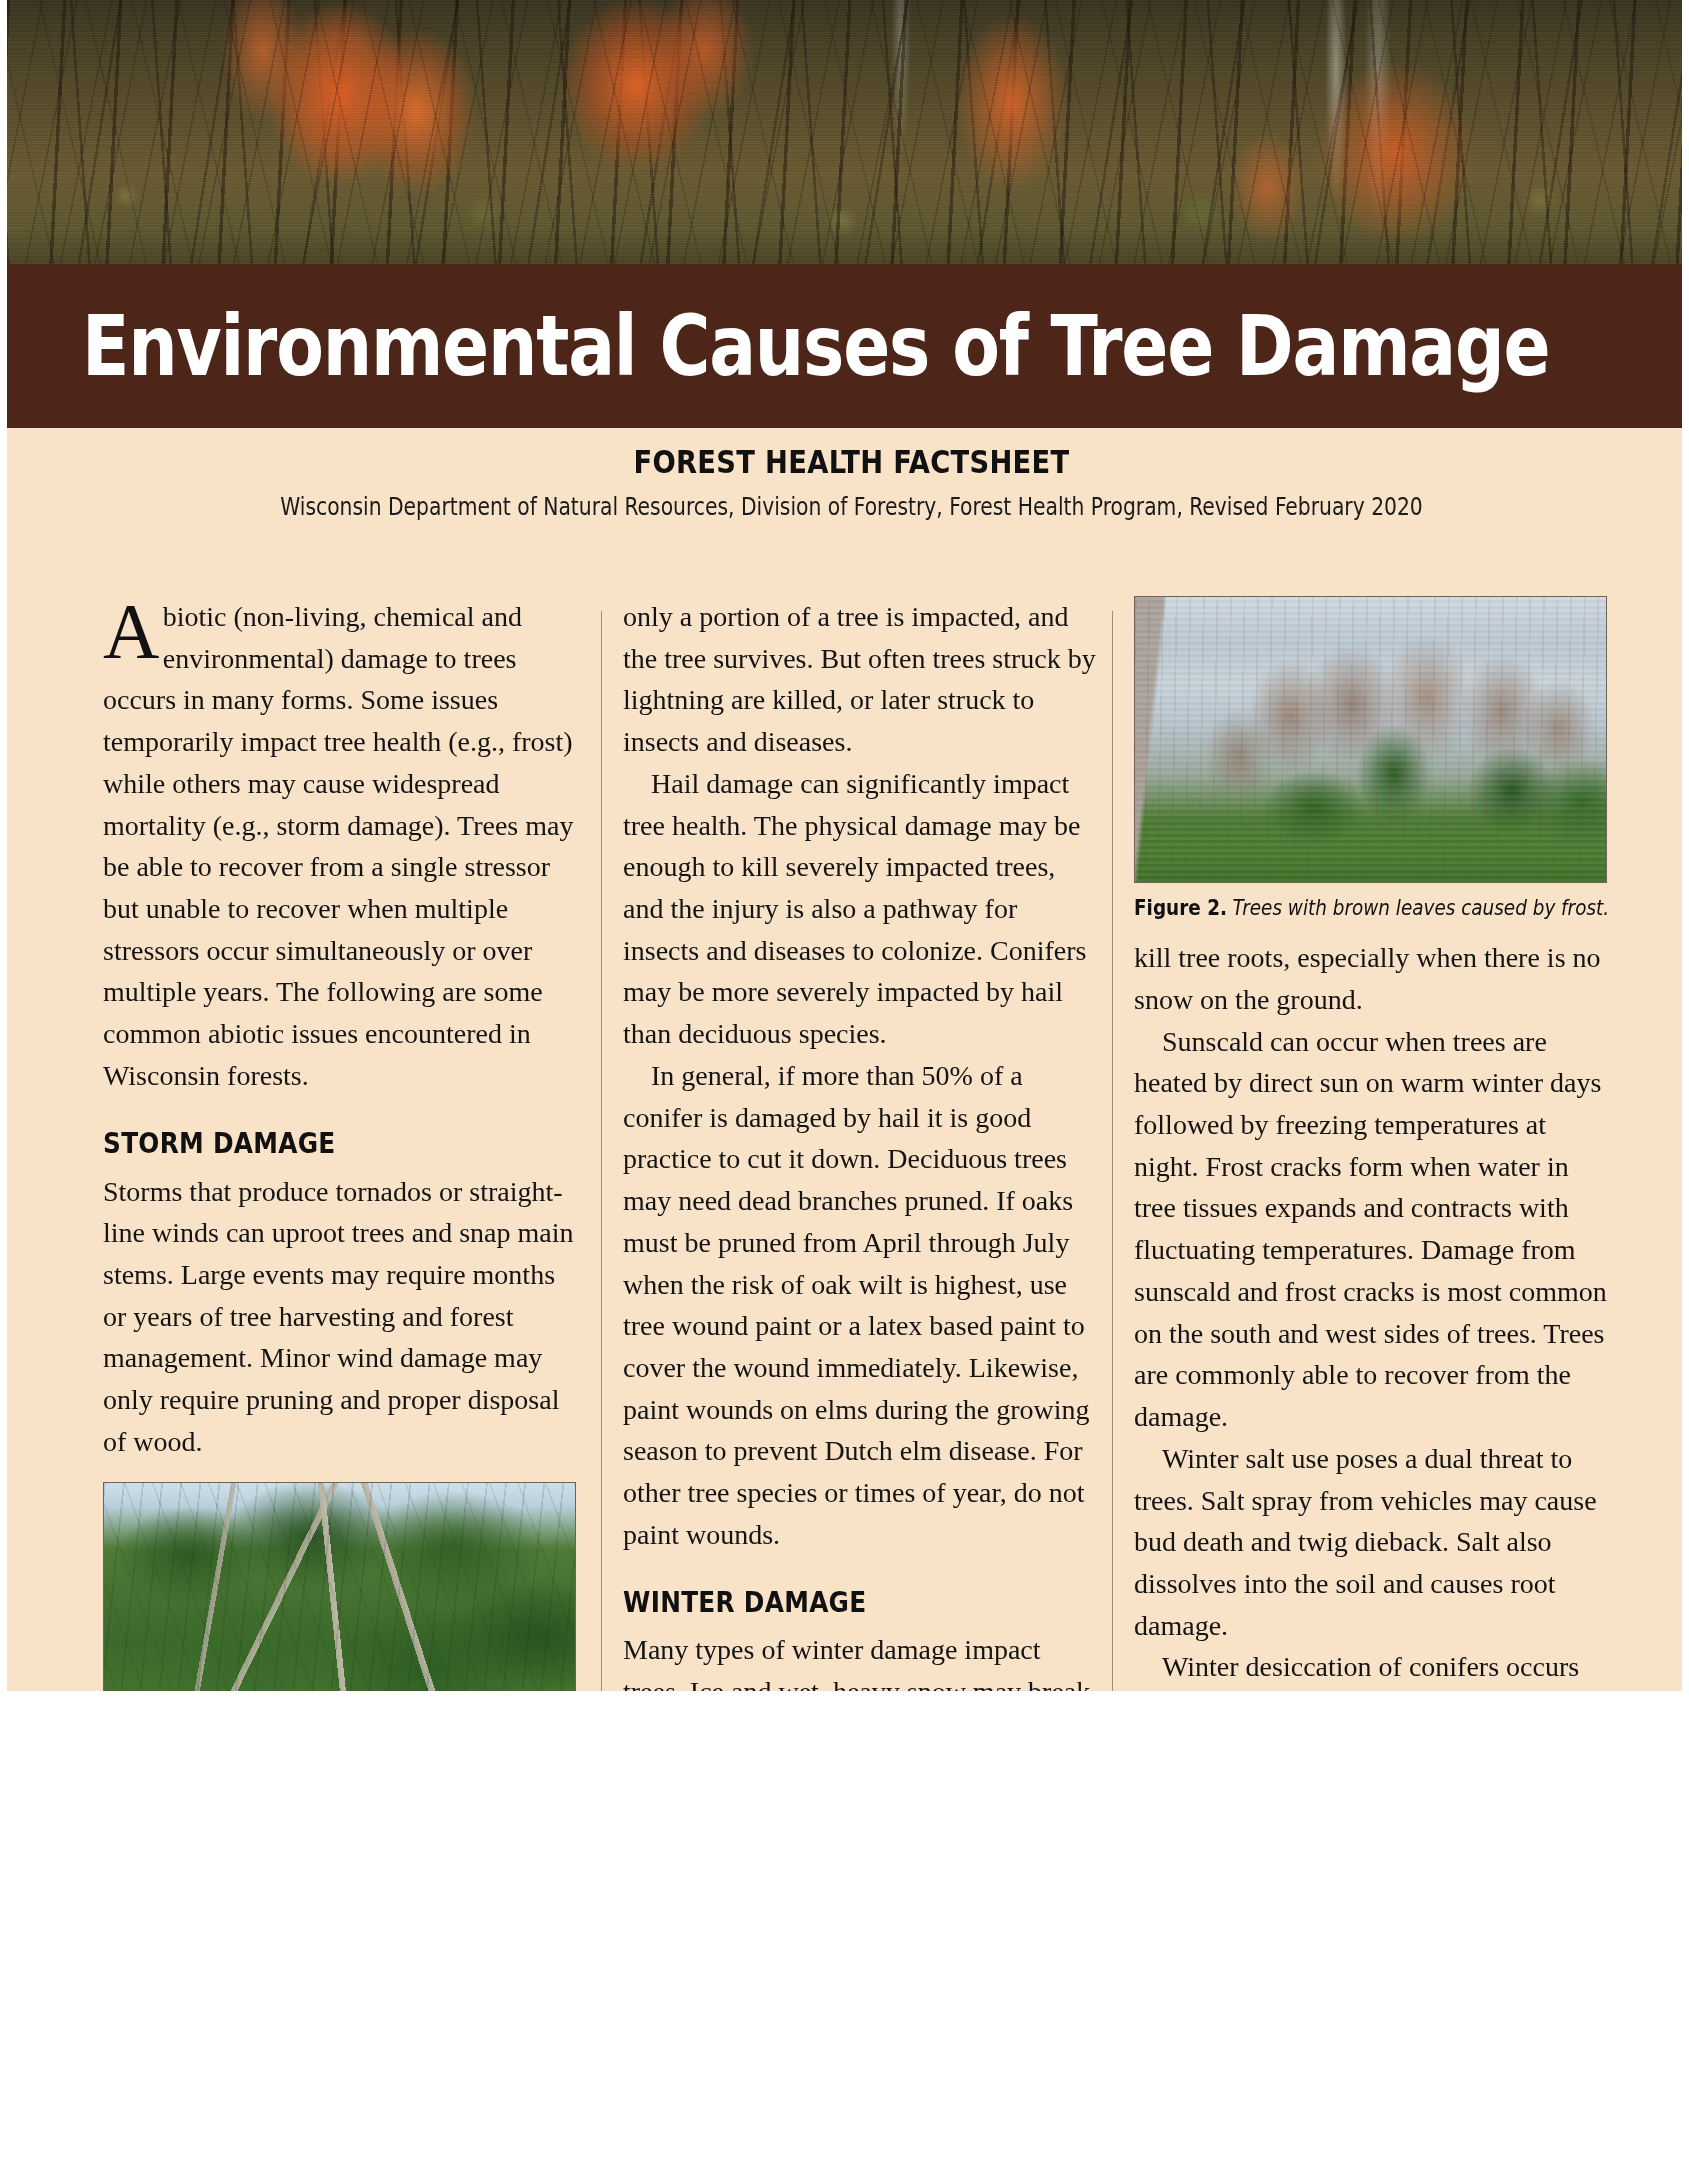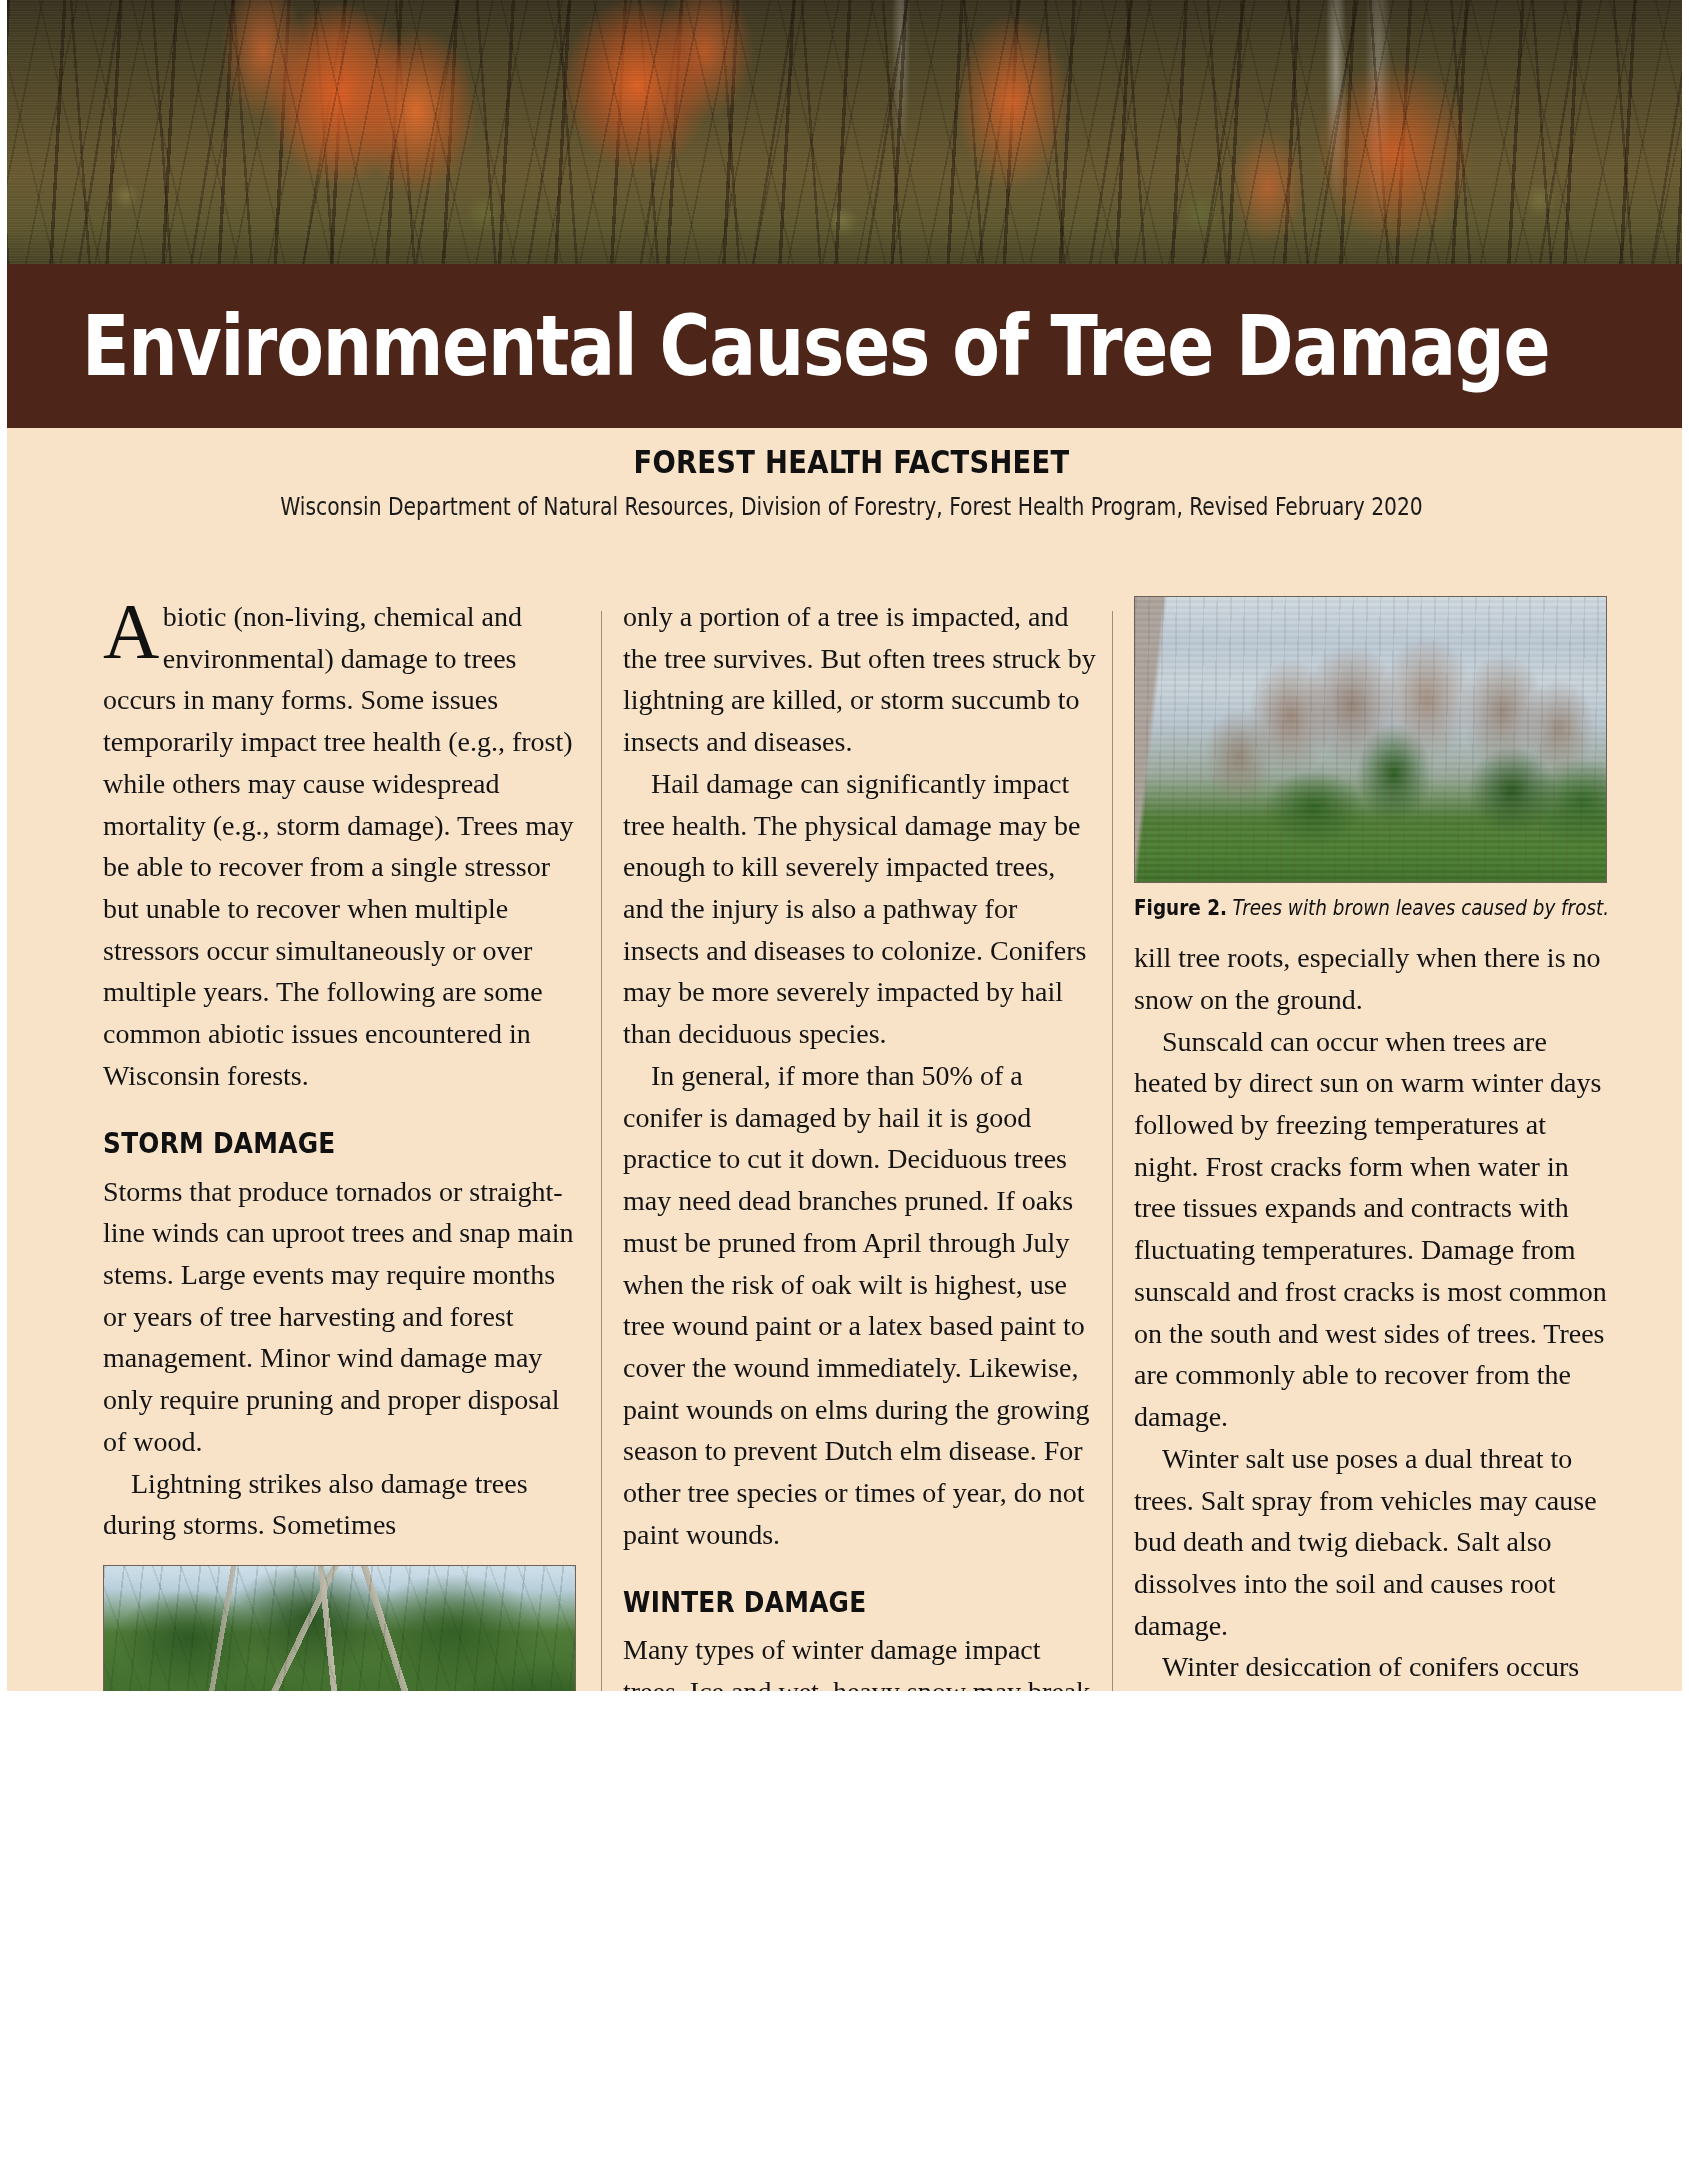--- a/index.html
+++ b/index.html
@@ -287,34 +287,33 @@
 
     <div class="divider divider-1"></div>
     <div class="divider divider-2"></div>
 
     <div class="col col-1">
       <p class="dropcap-para"><span class="dropcap">A</span><span>biotic (non-living, chemical and environmental) damage to trees occurs in many forms. Some issues temporarily impact tree health (e.g., frost) while others may cause widespread mortality (e.g., storm damage). Trees may be able to recover from a single stressor but unable to recover when multiple stressors occur simultaneously or over multiple years. The following are some common abiotic issues encountered in Wisconsin forests.</span></p>
 
       <div class="section-head">STORM DAMAGE</div>
 
       <p>Storms that produce tornados or straight-line winds can uproot trees and snap main stems. Large events may require months or years of tree harvesting and forest management. Minor wind damage may only require pruning and proper disposal of wood.</p>
-      <p class="indent">Lightning strikes also damage trees during storms. Sometimes</p>
 
       <div class="figure" style="margin-top:19px;">
         <div class="frame">
           <div class="fig1-img"></div>
         </div>
         <div class="fig-caption">
           <span class="lbl">Figure 1.</span><span class="desc">Pine trees damaged by straight line winds.</span>
         </div>
       </div>
     </div>
 
     <div class="col col-2">
-      <p>only a portion of a tree is impacted, and the tree survives. But often trees struck by lightning are killed, or storm succumb to insects and diseases.</p>
+      <p>only a portion of a tree is impacted, and the tree survives. But often trees struck by lightning are killed, or later struck to insects and diseases.</p>
       <p class="indent">Hail damage can significantly impact tree health. The physical damage may be enough to kill severely impacted trees, and the injury is also a pathway for insects and diseases to colonize. Conifers may be more severely impacted by hail than deciduous species.</p>
       <p class="indent">In general, if more than 50% of a conifer is damaged by hail it is good practice to cut it down. Deciduous trees may need dead branches pruned. If oaks must be pruned from April through July when the risk of oak wilt is highest, use tree wound paint or a latex based paint to cover the wound immediately. Likewise, paint wounds on elms during the growing season to prevent Dutch elm disease. For other tree species or times of year, do not paint wounds.</p>
 
       <div class="section-head">WINTER DAMAGE</div>
 
       <p>Many types of winter damage impact trees. Ice and wet, heavy snow may break branches or cause entire trees to fail. Freeze and frost damage can kill exposed above ground plant parts and may also</p>
     </div>
 
     <div class="col col-3">
       <div class="figure">

